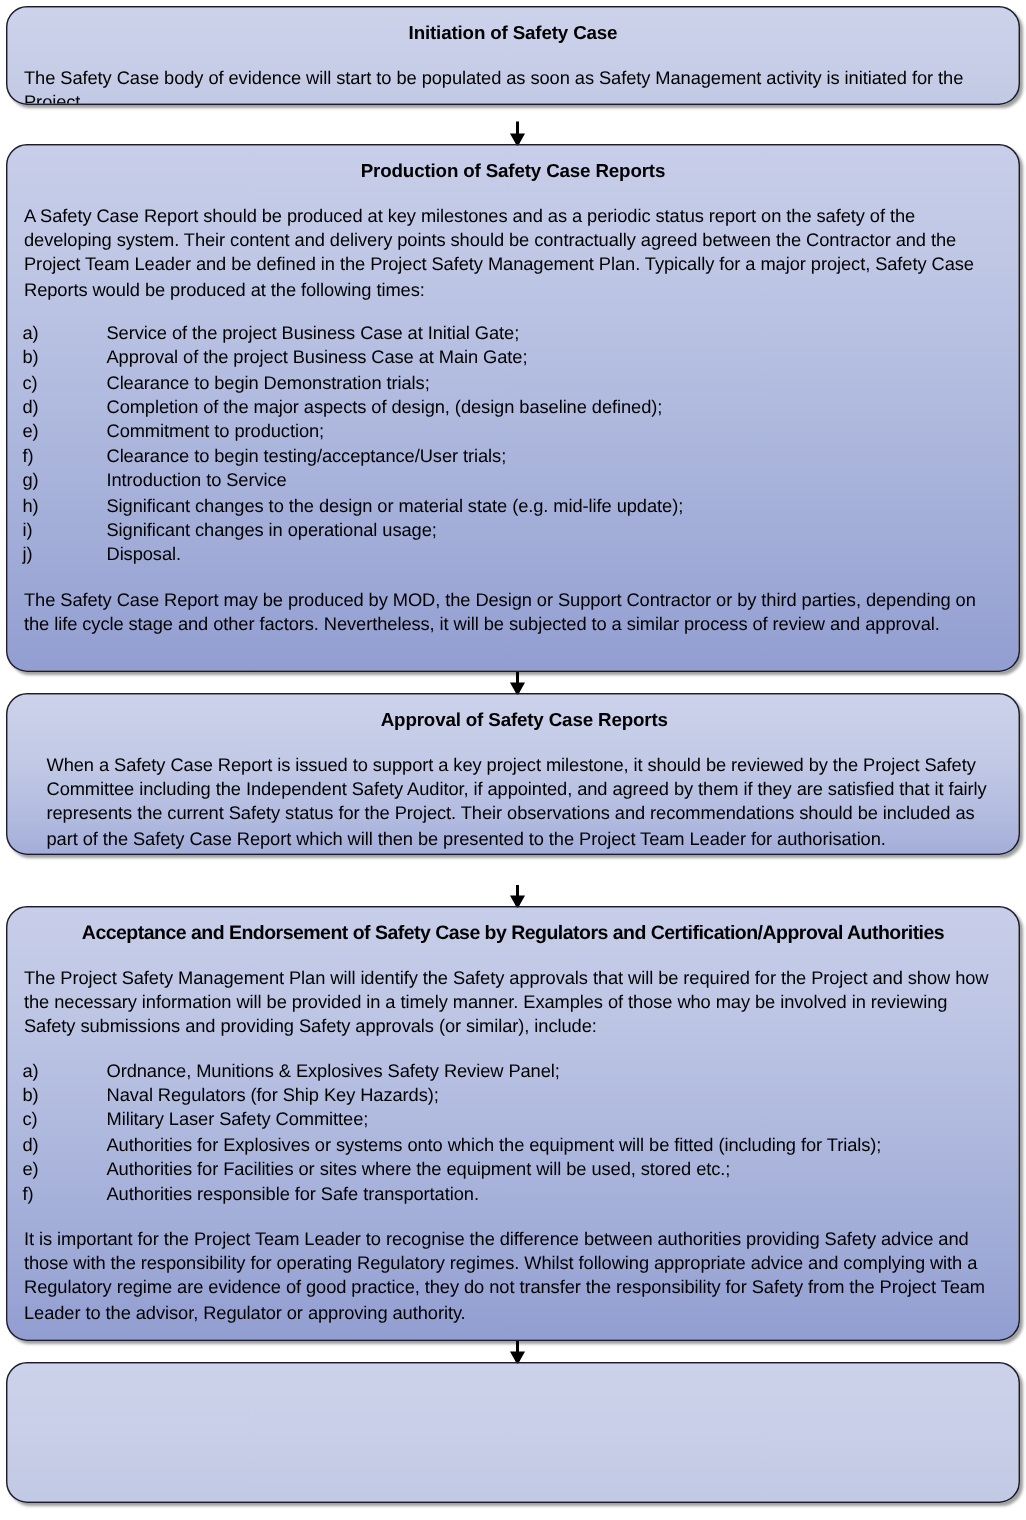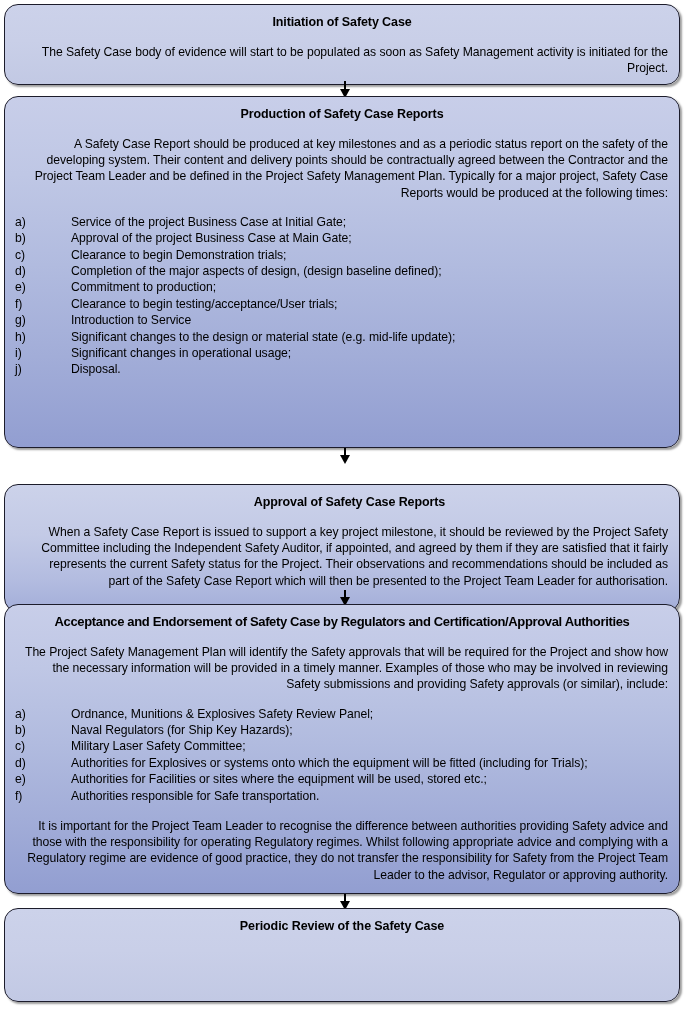--- a/index.html
+++ b/index.html
@@ -53,21 +53,21 @@
     line-height: 16px;
     letter-spacing: -0.1px;
     margin: 2px 0 0 0;
   }
   .node-title.wide {
     font-size: 13px;
     letter-spacing: -0.35px;
   }
 
   .node-para {
-    text-align: right;
+    text-align: left;
     font-size: 12.2px;
     line-height: 16.2px;
     letter-spacing: -0.05px;
     margin: 14px 2px 0 2px;
   }
 
   
   .node-list {
     margin: 13px 0 0 0;
     padding: 0;
@@ -110,21 +110,21 @@
     border-left: 5px solid transparent;
     border-right: 5px solid transparent;
     border-top: 9px solid #000000;
   }
 </style>
 </head>
 <body>
 
 <div id="flow">
 
-  <div class="node grad-short" style="top:4px; height:81px;">
+  <div class="node grad-short" style="top:4px; height:66px;">
     <div class="node-title">Initiation of Safety Case</div>
     <div class="node-para">The Safety Case body of evidence will start to be populated as soon as Safety Management activity is initiated for the Project.</div>
   </div>
 
   <div class="connector" style="top:81px; height:17px;">
     <div class="stem" style="height:9px;"></div>
     <div class="head"></div>
   </div>
 
   <div class="node grad-tall" style="top:96px; height:352px;">
@@ -167,28 +167,29 @@
       <li>
         <span class="list-marker">i)</span>
         <span class="list-text">Significant changes in operational usage;</span>
       </li>
       <li>
         <span class="list-marker">j)</span>
         <span class="list-text">Disposal.</span>
       </li>
     </ul>
 
+    <div class="node-para">The Safety Case Report may be produced by MOD, the Design or Support Contractor or by third parties, depending on the life cycle stage and other factors. Nevertheless, it will be subjected to a similar process of review and approval.</div>
   </div>
 
   <div class="connector" style="top:448px; height:16px;">
     <div class="stem" style="height:8px;"></div>
     <div class="head"></div>
   </div>
 
-  <div class="node grad-mid" style="top:484px; height:128px;padding-left:24px;">
+  <div class="node grad-mid" style="top:462px; height:108px;padding-left:24px;">
     <div class="node-title">Approval of Safety Case Reports</div>
     <div class="node-para">When a Safety Case Report is issued to support a key project milestone, it should be reviewed by the Project Safety Committee including the Independent Safety Auditor, if appointed, and agreed by them if they are satisfied that it fairly represents the current Safety status for the Project. Their observations and recommendations should be included as part of the Safety Case Report which will then be presented to the Project Team Leader for authorisation.</div>
   </div>
 
   <div class="connector" style="top:590px; height:16px;">
     <div class="stem" style="height:8px;"></div>
     <div class="head"></div>
   </div>
 
   <div class="node grad-tall" style="top:604px; height:290px;">
@@ -224,16 +225,15 @@
 
     <div class="node-para">It is important for the Project Team Leader to recognise the difference between authorities providing Safety advice and those with the responsibility for operating Regulatory regimes. Whilst following appropriate advice and complying with a Regulatory regime are evidence of good practice, they do not transfer the responsibility for Safety from the Project Team Leader to the advisor, Regulator or approving authority.</div>
   </div>
 
   <div class="connector" style="top:894px; height:16px;">
     <div class="stem" style="height:8px;"></div>
     <div class="head"></div>
   </div>
 
   <div class="node grad-short" style="top:908px; height:94px;">
-    <div class="node-title">Periodic Review of the Safety Case</div>
   </div>
 
 </div>
 
 </body></html>

